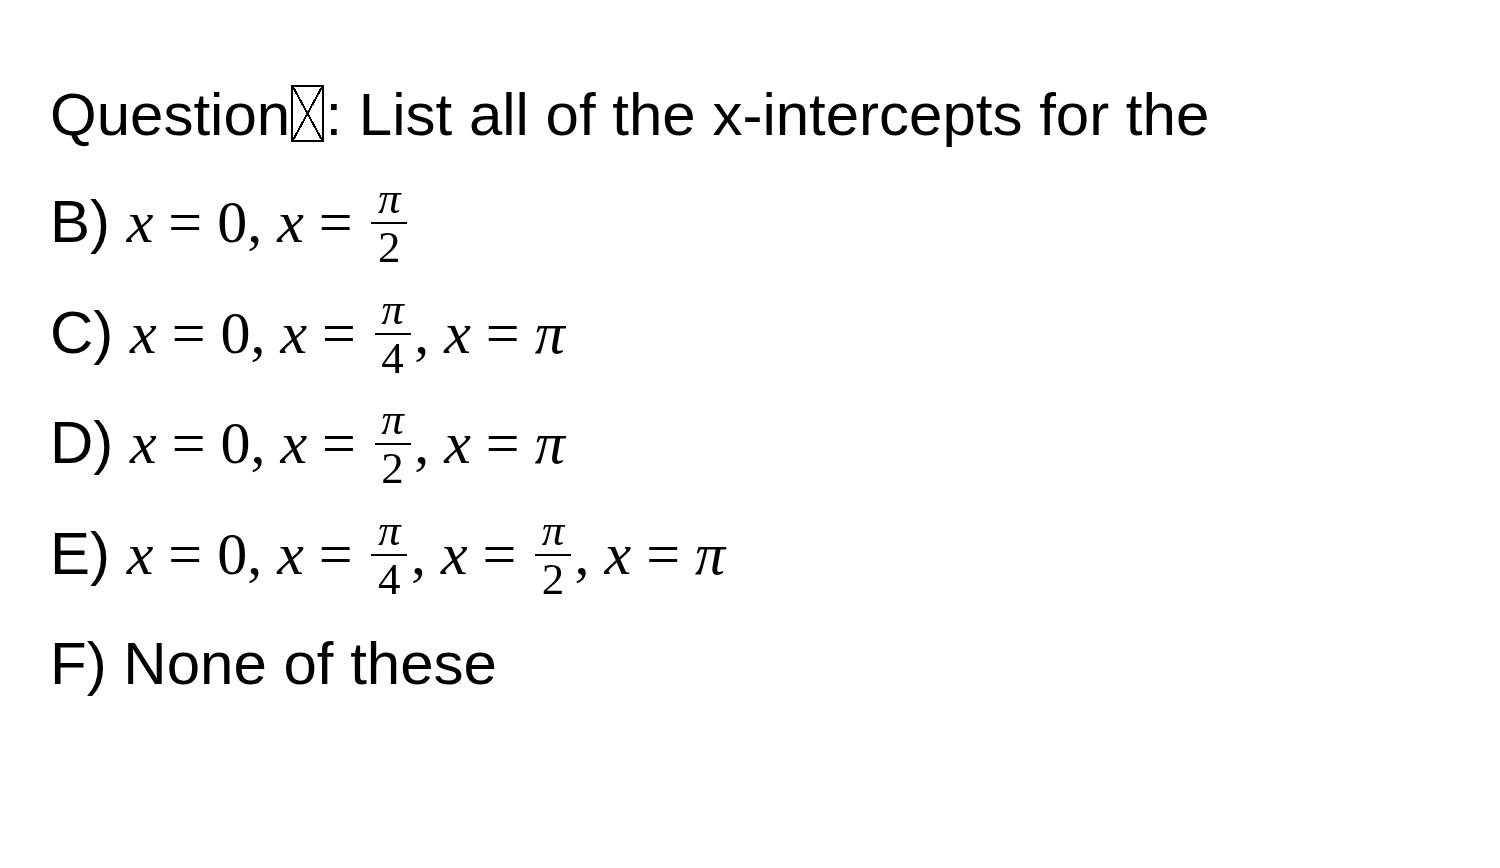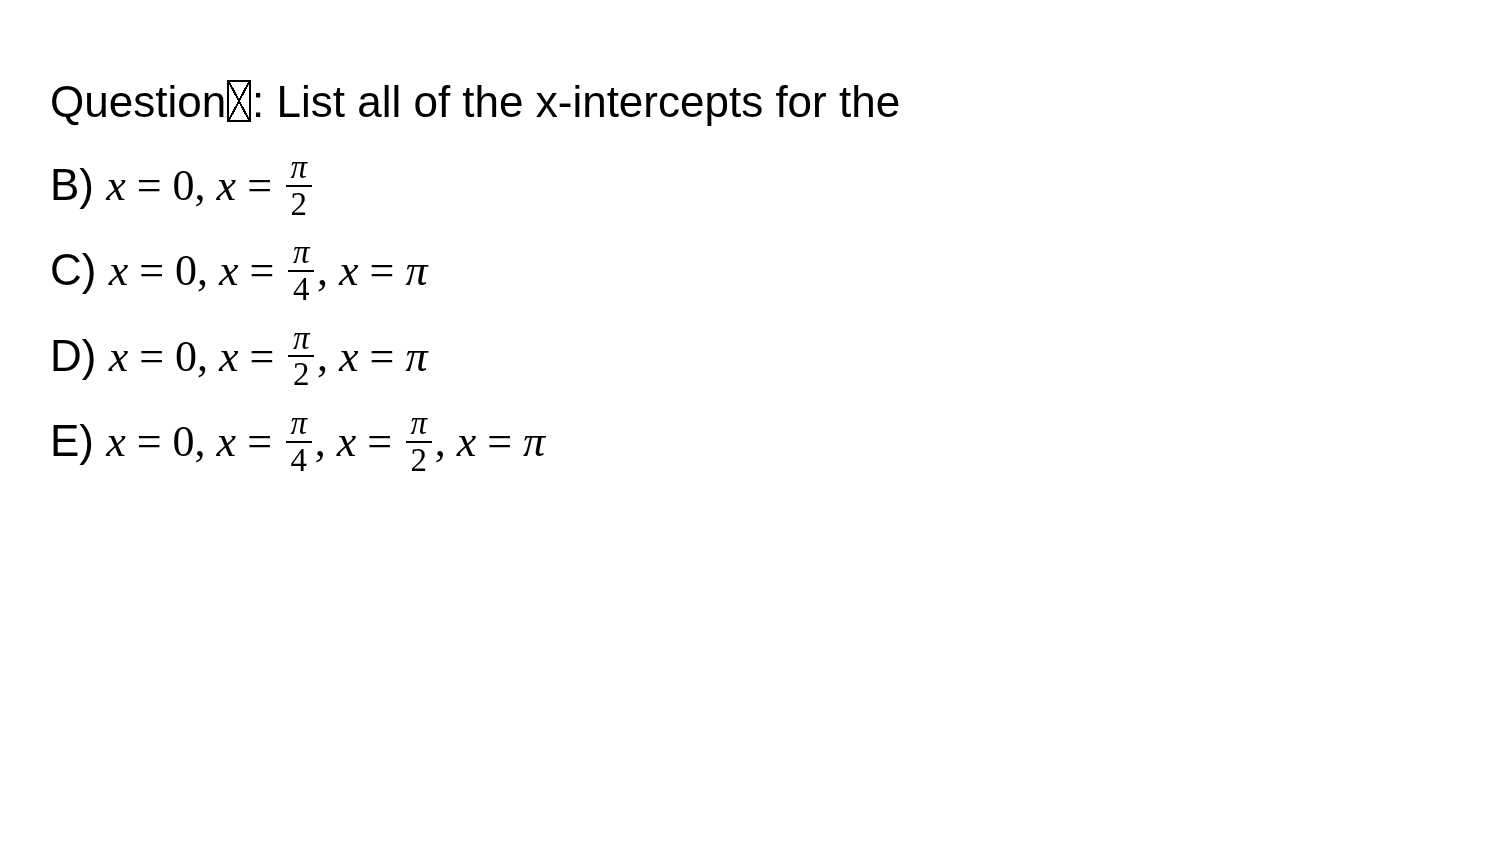--- a/index.html
+++ b/index.html
@@ -6,21 +6,21 @@
     margin: 0;
     padding: 0;
     width: 1500px;
     height: 868px;
     background: #ffffff;
     font-family: Arial, Helvetica, sans-serif;
     color: #000000;
   }
   .content {
     padding: 68px 50px 0 50px;
-    font-size: 44px;
+    font-size: 60px;
     line-height: 1.55;
   }
   .content p {
     margin: 0 0 14px 0;
   }
   .math {
     font-family: "Times New Roman", Times, serif;
   }
   .math .it {
     font-style: italic;
@@ -80,14 +80,17 @@
   <p>
     <span>D) </span>
     <span class="math"><span class="it">x</span> = 0, <span class="it">x</span> = <span class="frac"><span class="num"><span class="it">π</span></span><span class="den">2</span></span>, <span class="it">x</span> = <span class="it">π</span></span>
   </p>
 
   <p>
     <span>E) </span>
     <span class="math"><span class="it">x</span> = 0, <span class="it">x</span> = <span class="frac"><span class="num"><span class="it">π</span></span><span class="den">4</span></span>, <span class="it">x</span> = <span class="frac"><span class="num"><span class="it">π</span></span><span class="den">2</span></span>, <span class="it">x</span> = <span class="it">π</span></span>
   </p>
 
+  <p>
+    <span>F) </span><span>None of these</span>
+  </p>
 
 </div>
 
 </body></html>

